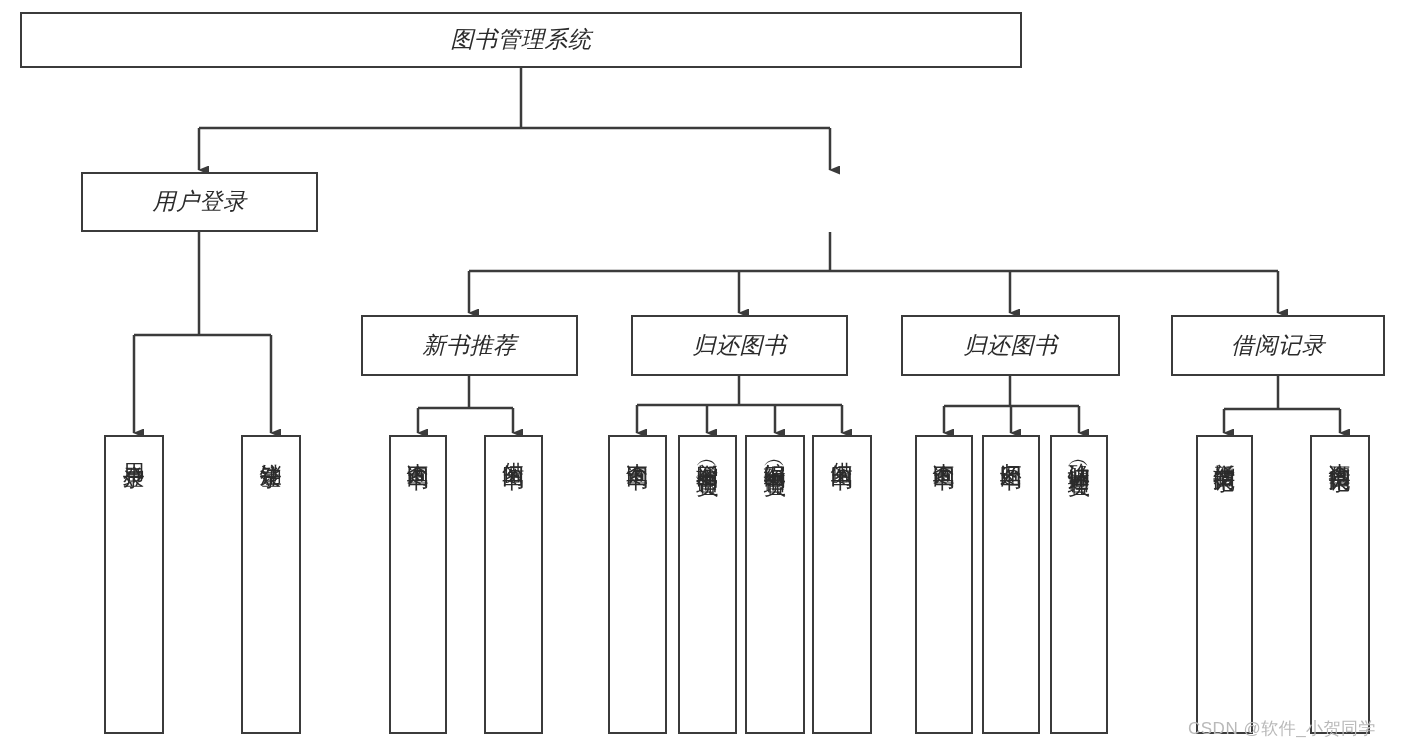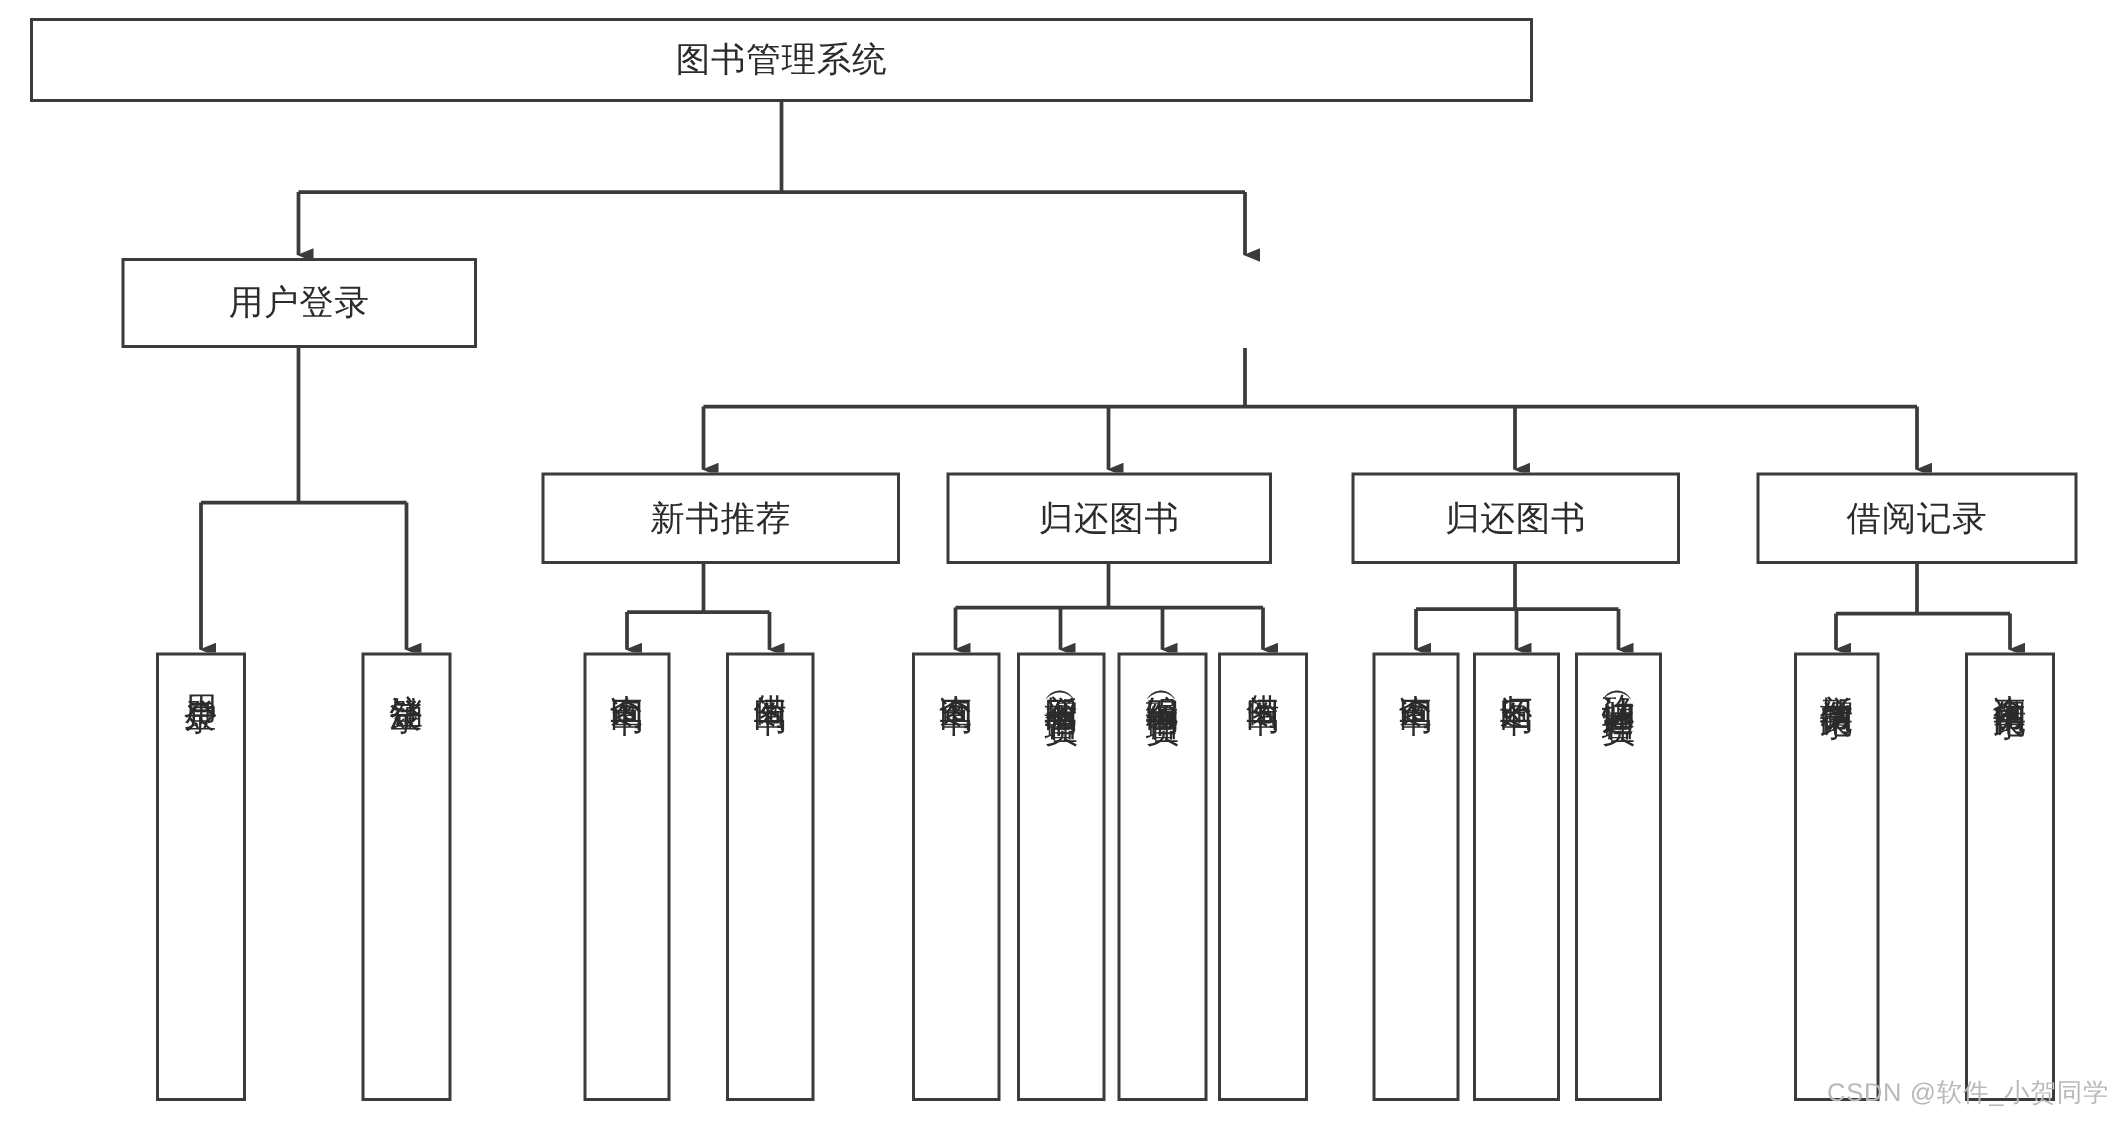--- a/index.html
+++ b/index.html
@@ -39,20 +39,21 @@
   .node .label {
     display: block;
     text-align: center;
     line-height: 1.18;
     letter-spacing: 0.5px;
     white-space: pre-wrap;
   }
   
   .node.horiz .label {
     font-size: 23px;
+    font-style: italic;
   }
   .node.root .label {
     font-size: 23px;
   }
   
   .node.vert {
     align-items: flex-start;
     justify-content: center;
     padding-top: 8px;
   }
@@ -63,21 +64,20 @@
     line-height: 1.25;
     letter-spacing: 2px;
   }
   .watermark {
     position: absolute;
     color: #b9b9b9;
     font-size: 17px;
     letter-spacing: 0.5px;
     white-space: nowrap;
     user-select: none;
-    margin-left: 30px;
   }
 </style>
 </head>
 <body>
 
 <div id="diagram-root">
 
   <svg id="edge-layer" viewBox="0 0 1405 747" width="1405" height="747" xmlns="http://www.w3.org/2000/svg">
     <defs>
       <marker id="arrowhead" markerWidth="9" markerHeight="11" refX="4.5" refY="10" orient="auto" markerUnits="userSpaceOnUse">
@@ -131,21 +131,21 @@
   </svg>
 
   <div class="node horiz root" style="left:20px; top:12px; width:1002px; height:56px;">
     <span class="label">图书管理系统</span>
   </div>
 
   <div class="node horiz" style="left:81px; top:172px; width:237px; height:60px;">
     <span class="label">用户登录</span>
   </div>
 
-  <div class="node horiz" style="left:361px; top:315px; width:239px; height:61px;">
+  <div class="node horiz" style="left:361px; top:315px; width:217px; height:61px;">
     <span class="label">新书推荐</span>
   </div>
   <div class="node horiz" style="left:631px; top:315px; width:217px; height:61px;">
     <span class="label">归还图书</span>
   </div>
   <div class="node horiz" style="left:901px; top:315px; width:219px; height:61px;">
     <span class="label">归还图书</span>
   </div>
   <div class="node horiz" style="left:1171px; top:315px; width:214px; height:61px;">
     <span class="label">借阅记录</span>

